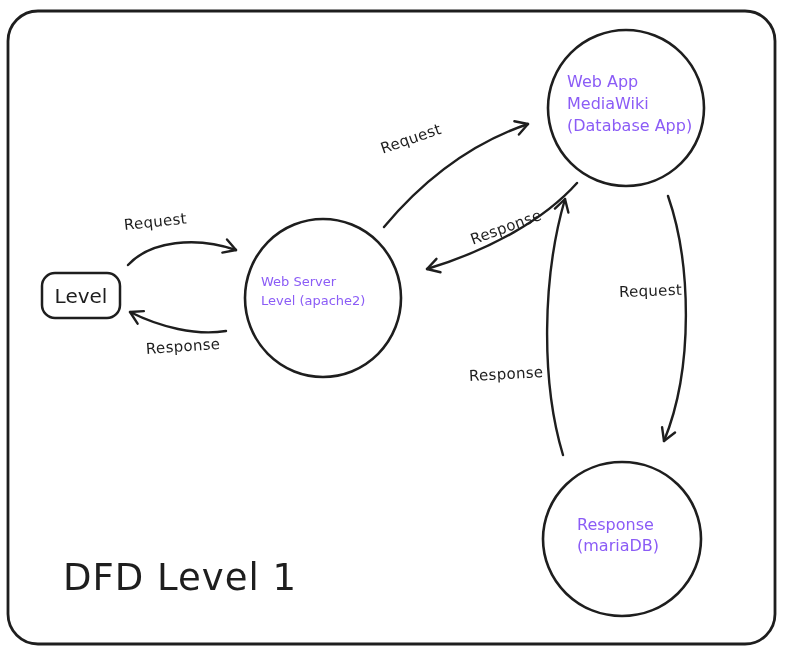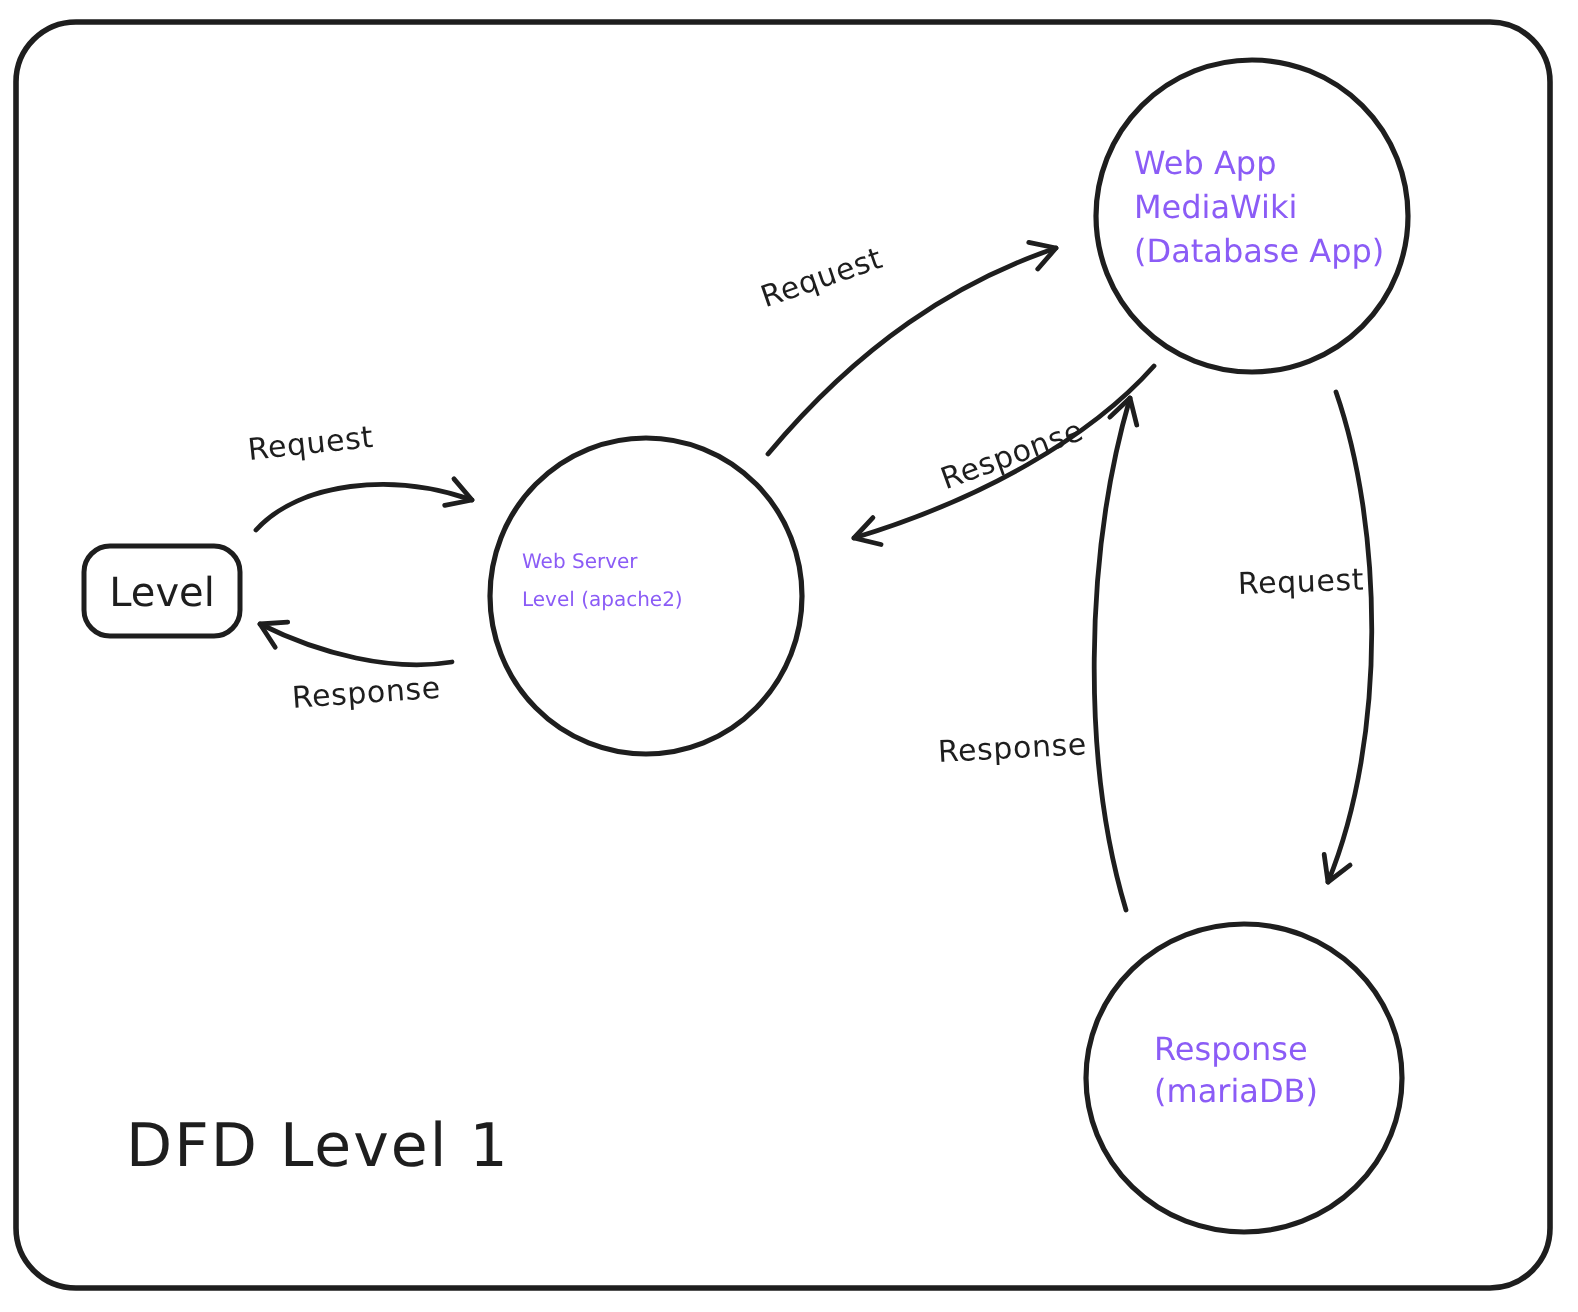--- a/index.html
+++ b/index.html
@@ -40,21 +40,21 @@
     width: 78px;
     height: 45px;
     display: flex;
     align-items: center;
     justify-content: center;
     font-size: 20px;
   }
   .webserver-label {
     left: 261px;
     top: 272px;
-    font-size: 10px;
+    font-size: 13px;
     line-height: 19px;
   }
   .webapp-label {
     left: 567px;
     top: 71px;
     font-size: 16px;
     line-height: 22px;
   }
   .database-label {
     left: 577px;
@@ -64,21 +64,21 @@
   }
   .edge-label {
     font-size: 15px;
     letter-spacing: 0.3px;
     transform-origin: left center;
   }
   .title {
     position: absolute;
     left: 63px;
     top: 556px;
-    font-size: 30px;
+    font-size: 37px;
     letter-spacing: 1px;
   }
 </style>
 </head>
 <body>
 
 <div class="canvas">
 
   <svg width="789" height="656" viewBox="0 0 789 656">
     <defs>

